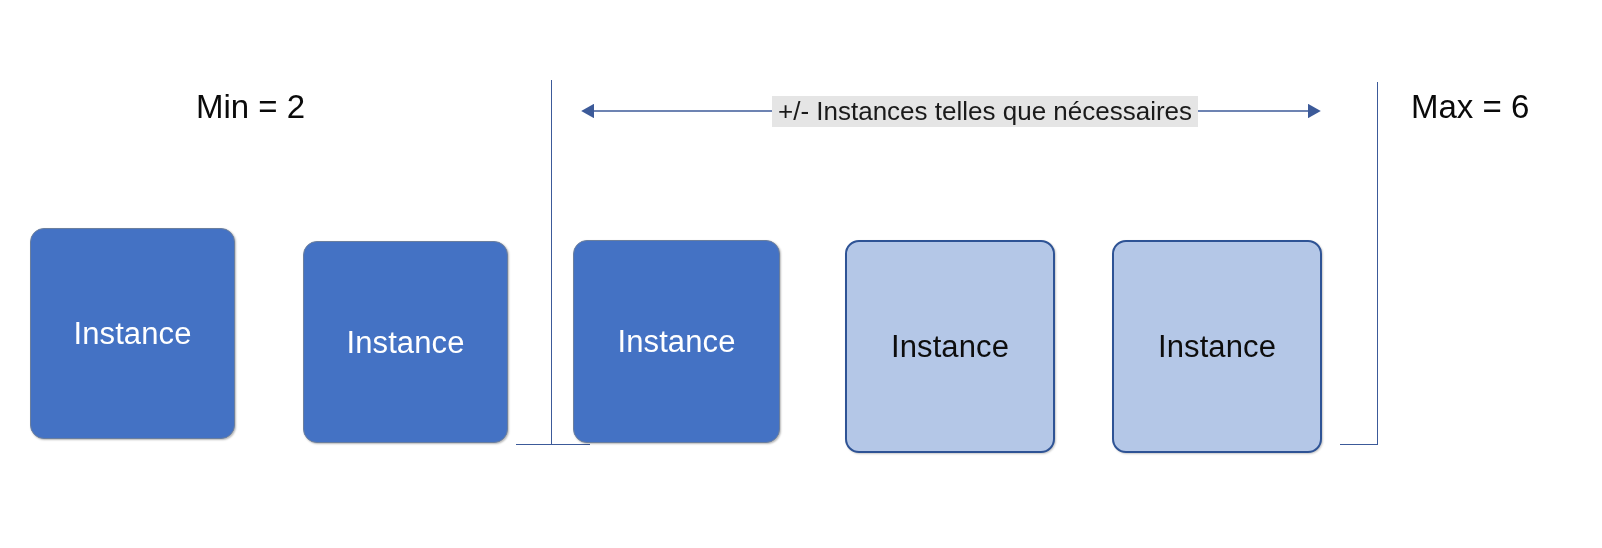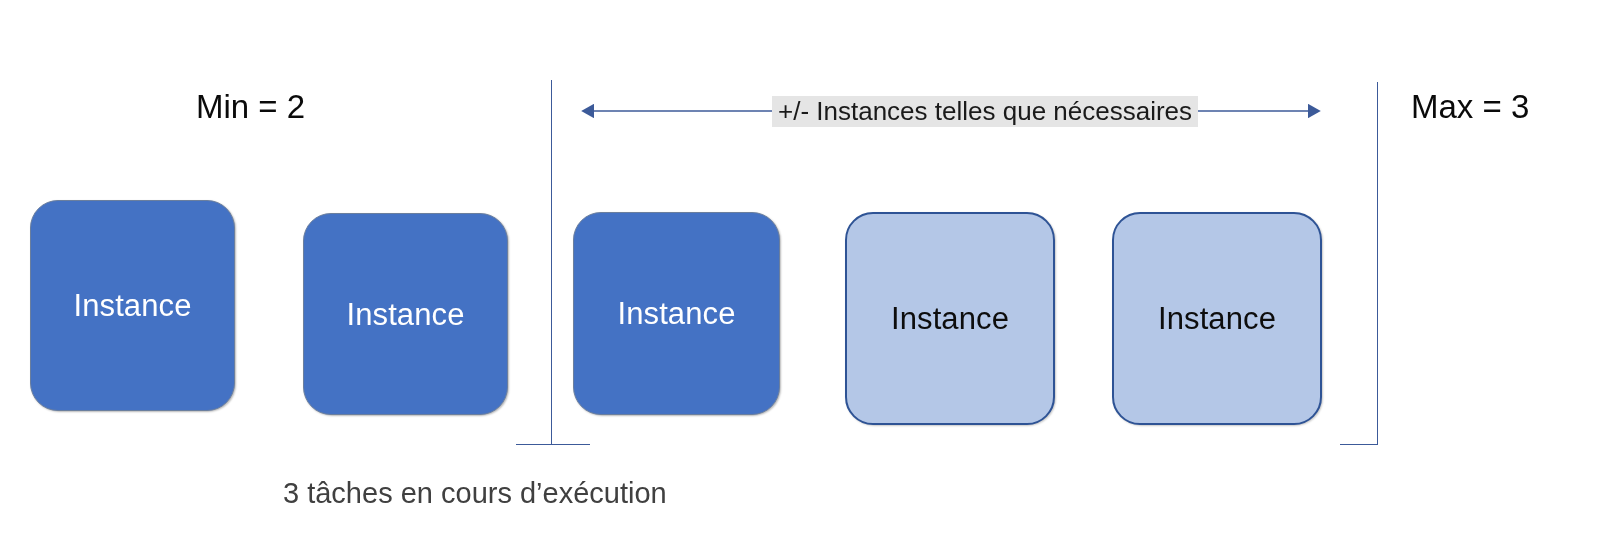--- a/index.html
+++ b/index.html
@@ -18,22 +18,23 @@
     overflow: hidden;
     padding-left: 32px;
   }
 
   
   .instance-box {
     position: absolute;
     display: flex;
     align-items: center;
     justify-content: center;
-    border-radius: 28px;
+    border-radius: 14px;
     box-sizing: border-box;
+    margin-top: 28px;
   }
   .instance-box.active {
     background: #4472C4;
     border: 1px solid #6b7f9e;
     box-shadow: 1px 1px 2px rgba(0,0,0,0.28);
   }
   .instance-box.idle {
     background: #B4C7E7;
     border: 2px solid #2E5395;
     box-shadow: 1px 1px 2px rgba(0,0,0,0.22);
@@ -88,21 +89,21 @@
     height: 30px;
   }
 </style>
 </head>
 <body>
 
 <div id="canvas">
 
   <div class="cap" id="min-label" style="left:196px; top:88px;">Min = 2</div>
 
-  <div class="cap" id="max-label" style="left:1411px; top:88px;">Max = 3</div>
+  <div class="cap" id="max-label" style="left:1411px; top:88px;">Max = 6</div>
 
   <div class="vline" id="scaling-divider" style="left:551px; top:80px; height:364px;"></div>
   <div class="hline" style="left:516px; top:444px; width:74px;"></div>
 
   <div class="vline" id="max-bracket" style="left:1377px; top:82px; height:362px;"></div>
   <div class="hline" style="left:1340px; top:444px; width:38px;"></div>
 
   <svg id="range-arrow" viewBox="0 0 760 30">
     <defs>
       <marker id="arrow-left" markerWidth="9" markerHeight="9" refX="8" refY="4.5" orient="auto" markerUnits="strokeWidth">
@@ -130,15 +131,14 @@
   </div>
 
   <div class="instance-box idle" style="left:845px; top:212px; width:210px; height:213px;">
     <span class="instance-label">Instance</span>
   </div>
 
   <div class="instance-box idle" style="left:1112px; top:212px; width:210px; height:213px;">
     <span class="instance-label">Instance</span>
   </div>
 
-  <div class="cap" id="running-tasks-label" style="left:283px; top:477px;">3 tâches en cours d’exécution</div>
 
 </div>
 
 </body></html>

